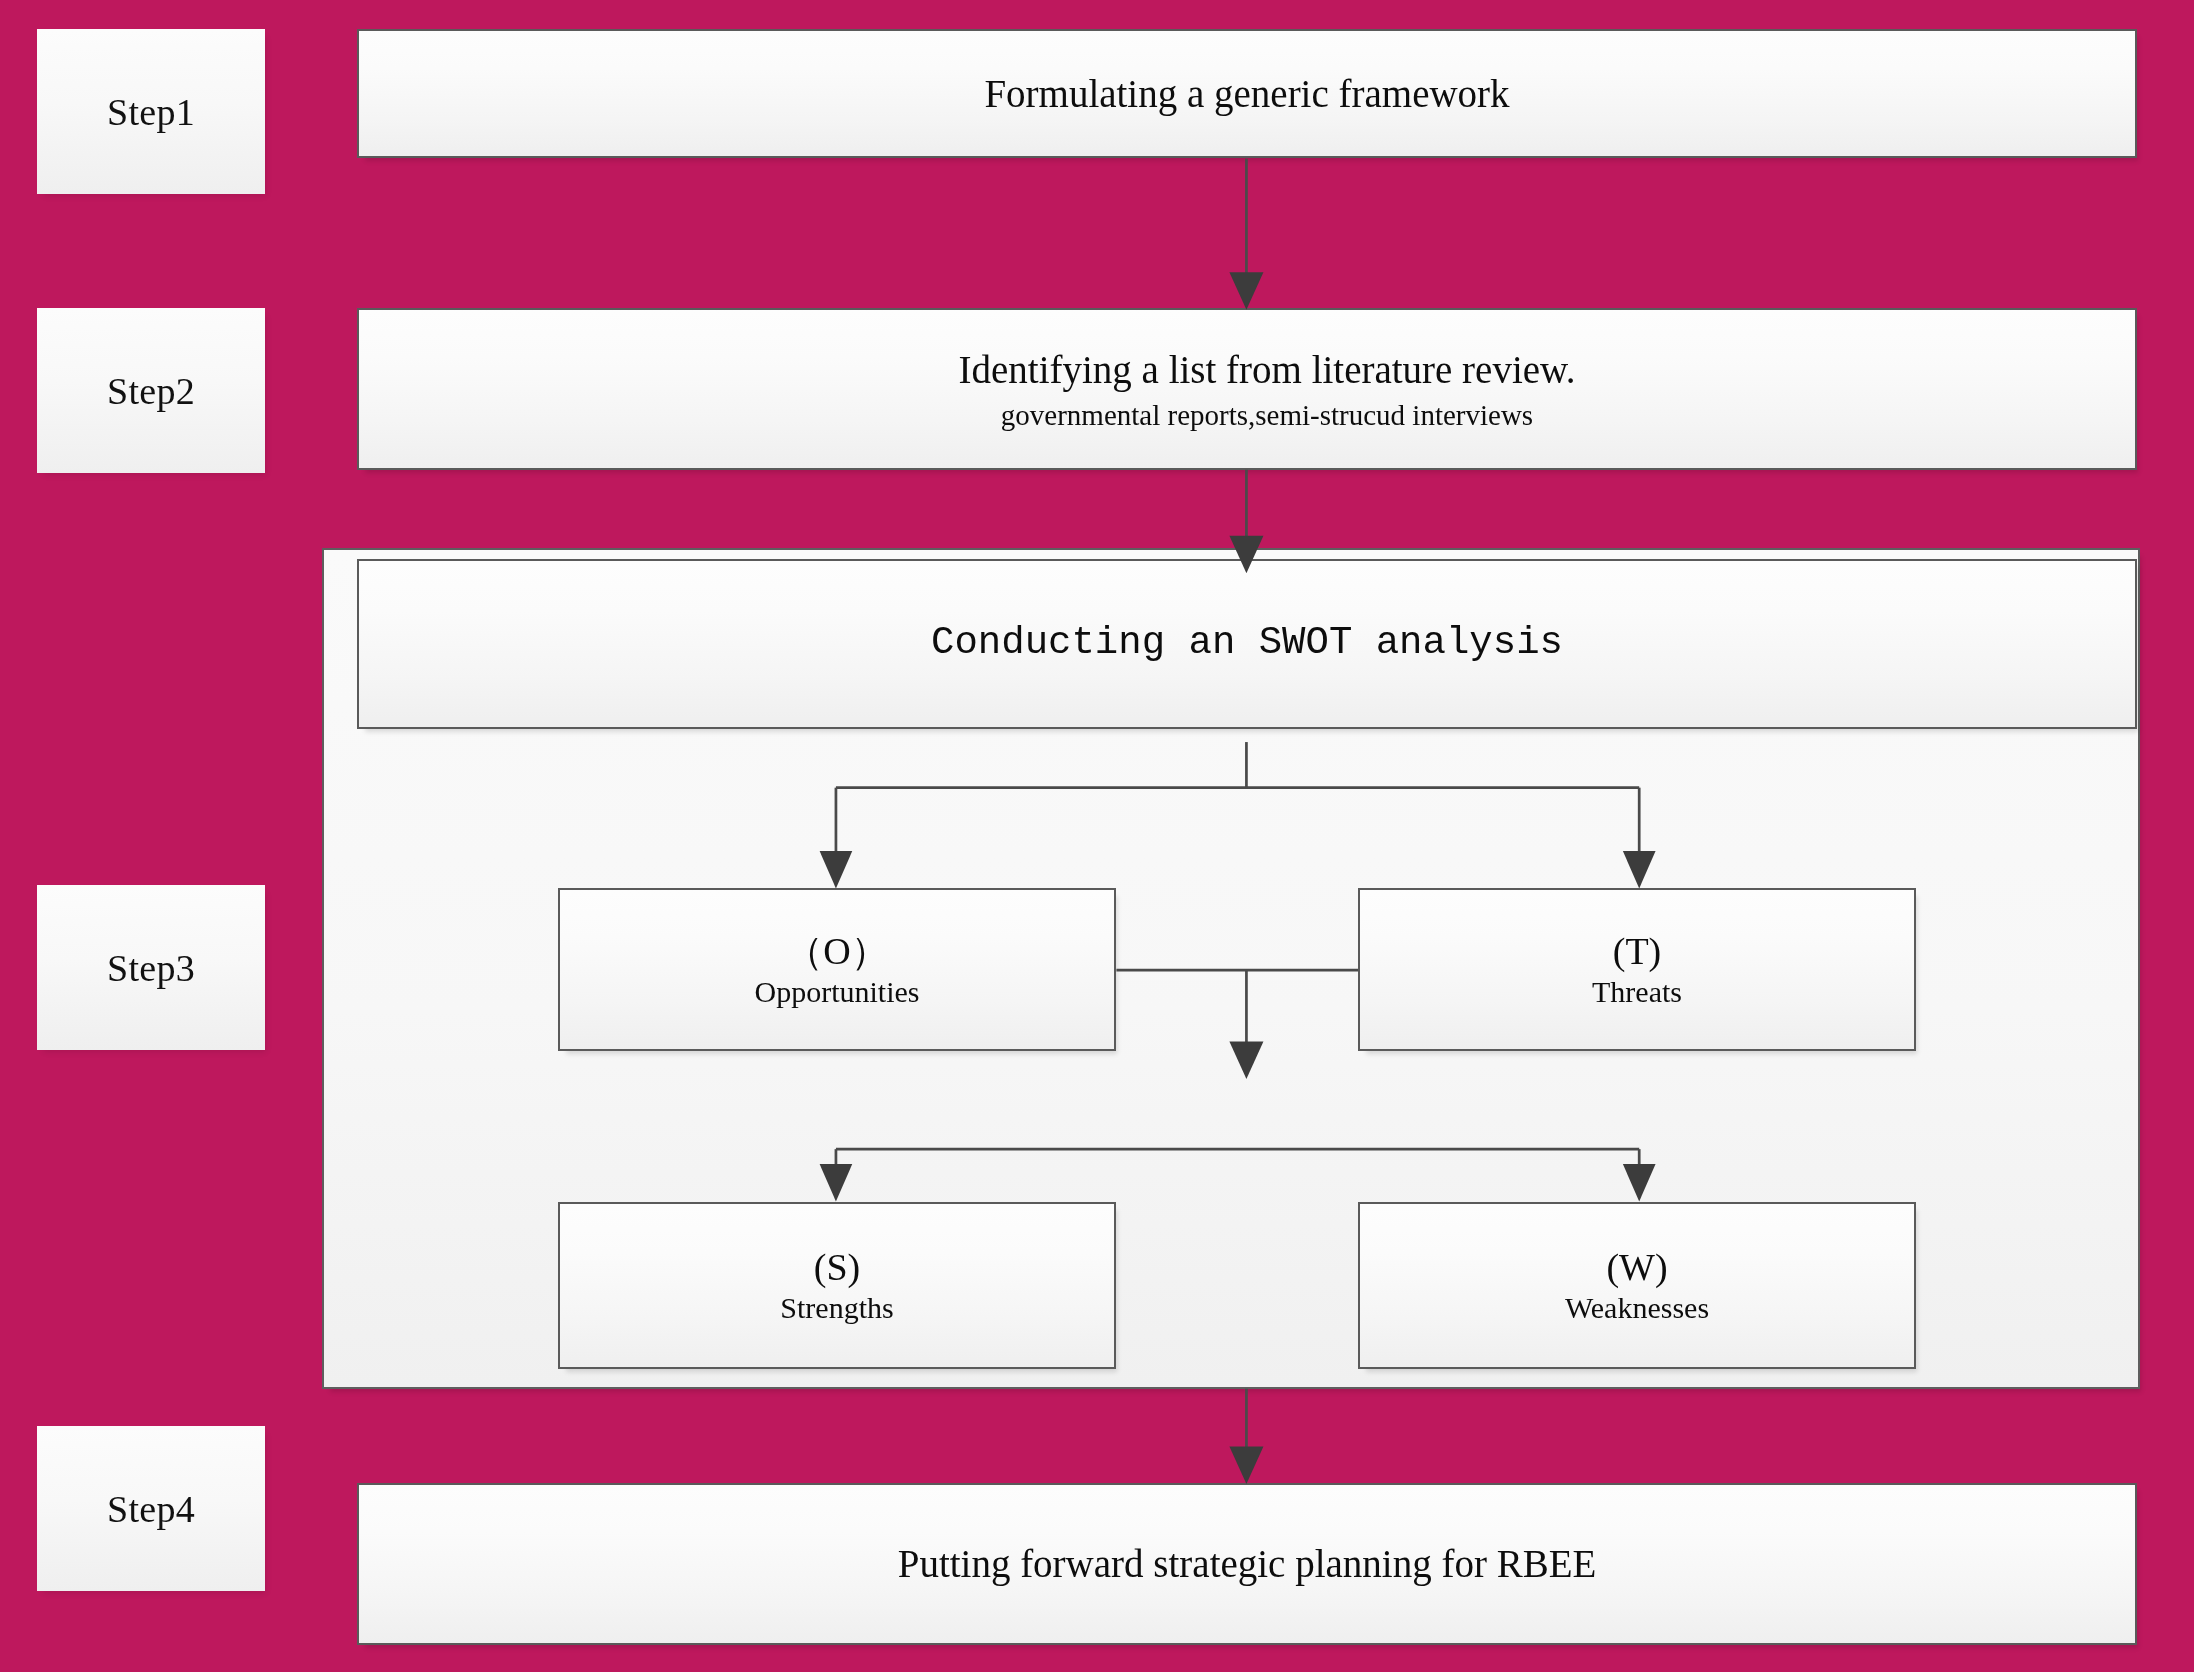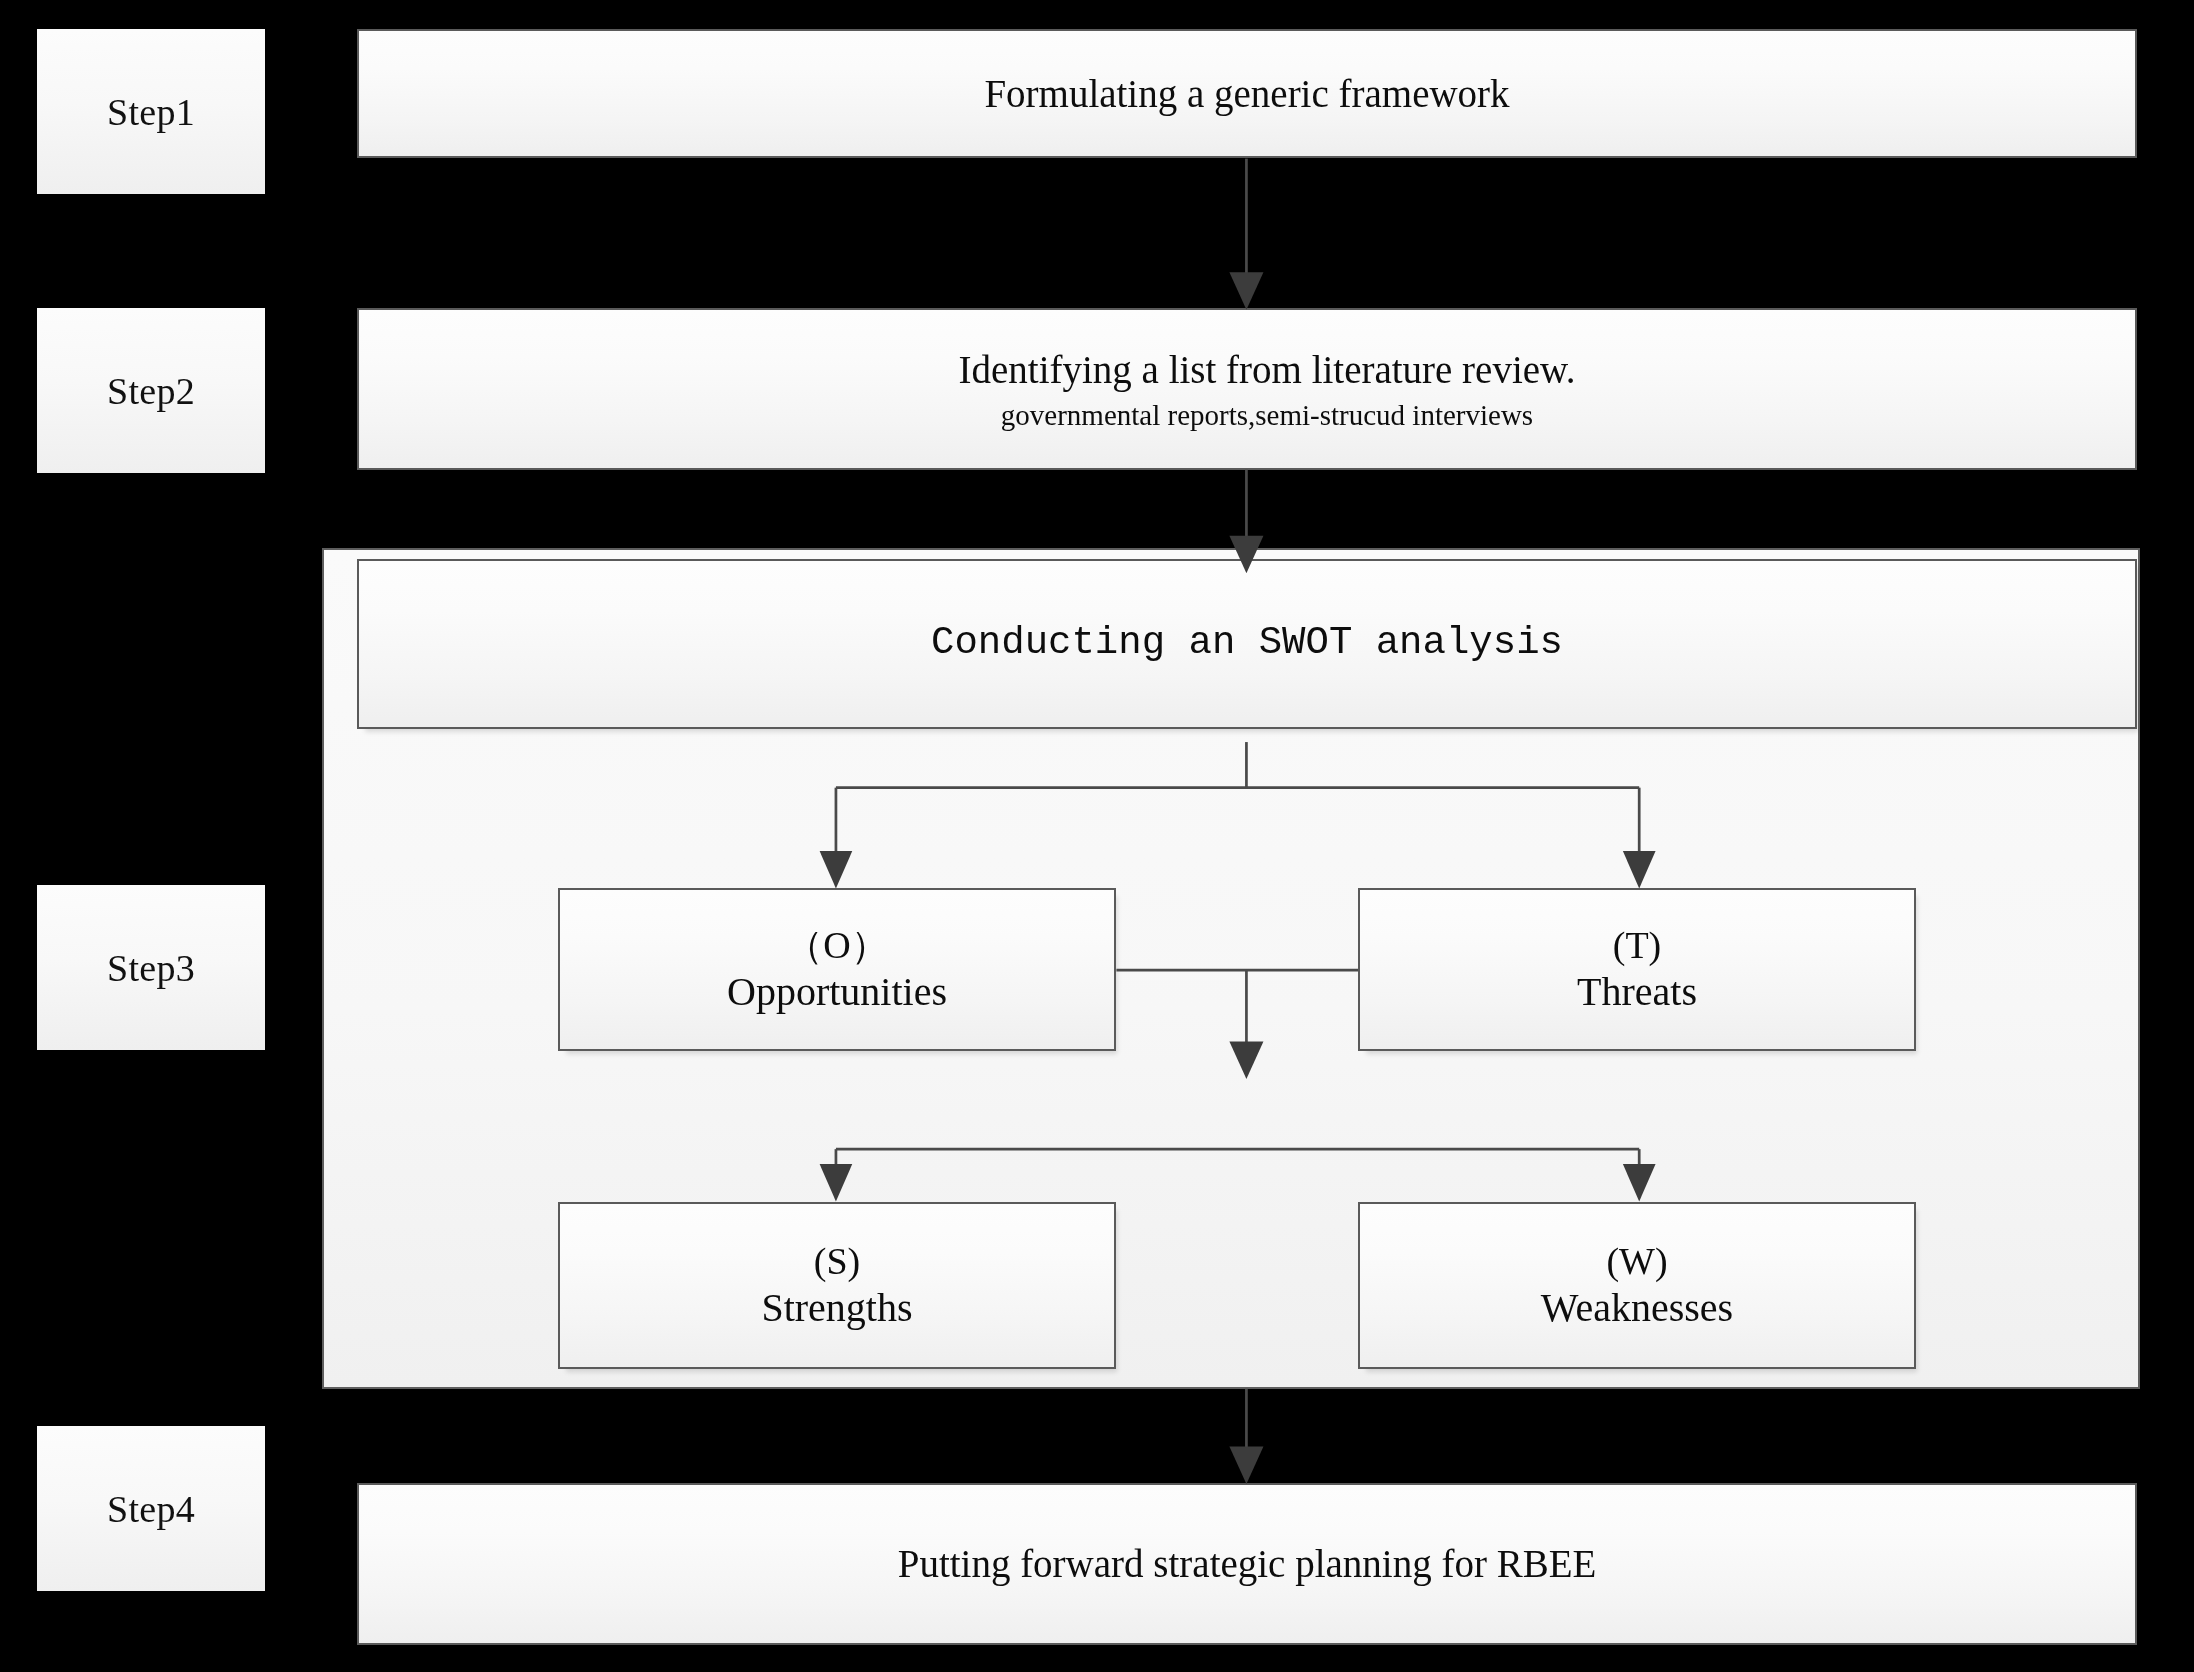--- a/index.html
+++ b/index.html
@@ -7,21 +7,21 @@
     padding: 0;
     background: #ffffff;
   }
   body {
     font-family: "Liberation Serif", "DejaVu Serif", serif;
   }
   #stage {
     position: relative;
     width: 2194px;
     height: 1672px;
-    background: #000000;
+    background: #be185d;
     overflow: hidden;
   }
 
   
   .step-chip {
     position: absolute;
     background: linear-gradient(to bottom, #fcfcfc 0%, #f8f8f8 45%, #efefef 100%);
     box-shadow: 4.1px 4.8px 6.1px -2px rgba(0,0,0,0.10);
     display: flex;
     align-items: center;
@@ -44,21 +44,21 @@
     align-items: center;
     justify-content: center;
     color: #0d0d0d;
     box-sizing: border-box;
     text-align: right;
   }
   .flow-box .line1 { font-size: 39px; line-height: 1.32; white-space: nowrap; }
   .flow-box .line2 { font-size: 29px; line-height: 1.32; white-space: nowrap; }
 
   .swot-box .line1 { font-size: 38px; line-height: 1.22; }
-  .swot-box .line2 { font-size: 40px; line-height: 1.22; }
+  .swot-box .line2 { font-size: 30px; line-height: 1.22; }
 
   
   .group-box {
     position: absolute;
     background: linear-gradient(to bottom, #fafafa 0%, #f7f7f7 55%, #f0f0f0 100%);
     border: 2px solid #5e5e5e;
     box-shadow: 4.8px 5.4px 4.8px -2.7px rgba(0,0,0,0.13);
     box-sizing: border-box;
   }
 

